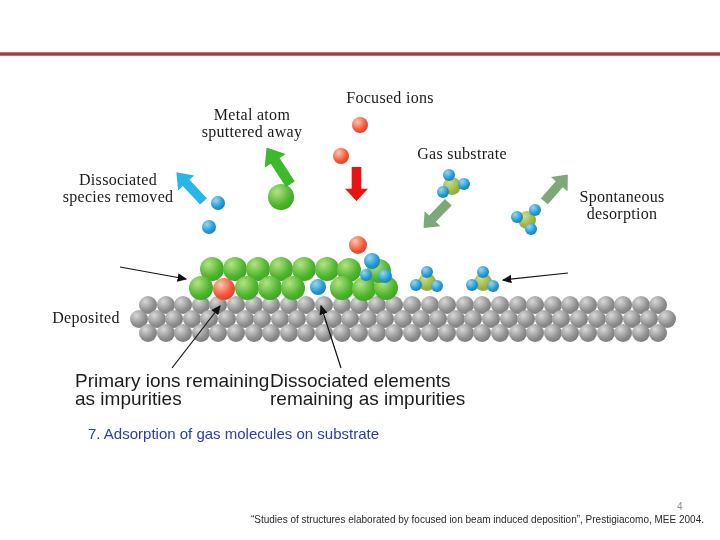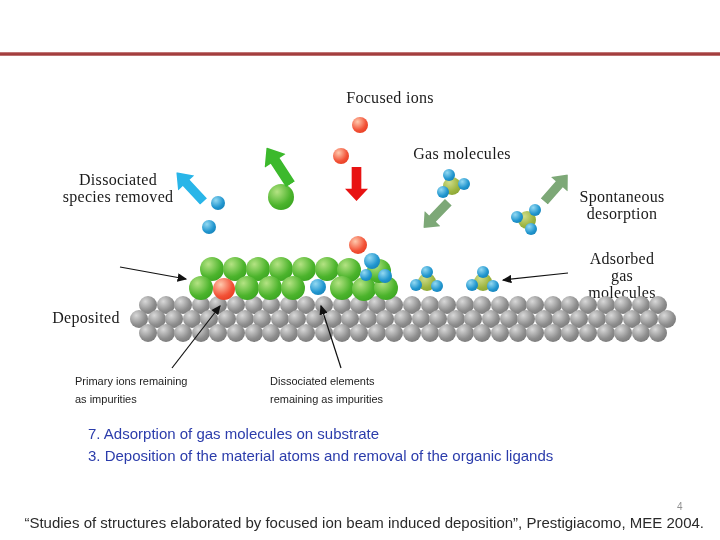--- a/index.html
+++ b/index.html
@@ -16,43 +16,43 @@
           color:#1a1a1a;white-space:pre-line;text-align:center;line-height:17px;
           transform:translateX(-50%);letter-spacing:.3px;}
   .lbl-focused{left:390px;top:73px}
   .lbl-metal{left:252px;top:90px}
   .lbl-gasmol{left:462px;top:129px}
   .lbl-dissoc{left:118px;top:155px}
   .lbl-spont{left:622px;top:172px}
   .lbl-deposited{left:72px;top:233px}
   .lbl-adsorbed{left:622px;top:234px}
   .lbl-substrate{left:86px;top:293px}
-  .sans-note{position:absolute;font-family:"Liberation Sans",sans-serif;font-size:11px;
+  .sans-note{position:absolute;font-family:"Liberation Sans",sans-serif;font-size:19px;
              color:#1d1d1d;white-space:pre-line;line-height:18px;}
   .note-primary{left:75px;top:356px}
   .note-dissoc{left:270px;top:356px}
   .steps{position:absolute;left:88px;top:423px;font-size:15px;line-height:22px;}
-  .citation{position:absolute;right:16px;top:514px;font-size:15px;color:#2a2a2a;}
+  .citation{position:absolute;right:16px;top:514px;font-size:10px;color:#2a2a2a;}
   .pageno{position:absolute;left:677px;top:501px;font-size:10px;color:#909090;}
 </style>
 </head>
 <body>
 
 <div id="slide">
   <div class="rule" style="background: linear-gradient(rgb(207, 143, 143), rgb(162, 60, 60) 40%, rgb(162, 60, 60) 75%, rgb(216, 165, 165));"></div>
 
   <div id="diagram">
     <div class="dlabel lbl-focused">Focused ions</div>
-    <div class="dlabel lbl-gasmol">Gas molecules</div>
+    <div class="dlabel lbl-metal">Metal atom
+sputtered away</div>
+    <div class="dlabel lbl-gasmol">Gas substrate</div>
     <div class="dlabel lbl-spont">Spontaneous
 desorption</div>
     <div class="dlabel lbl-dissoc">Dissociated
 species removed</div>
-    <div class="dlabel lbl-adsorbed">Adsorbed gas
-molecules</div>
     <div class="dlabel lbl-substrate">Deposited</div>
     <div class="sans-note note-primary">Primary ions remaining
 as impurities</div>
     <div class="sans-note note-dissoc">Dissociated elements
 remaining as impurities</div>
   <div class="atom" style="left: 139px; top: 280px; width: 18px; height: 18px; background: radial-gradient(circle at 35% 30%, rgb(216, 216, 216) 0%, rgb(141, 141, 141) 55%, rgb(107, 107, 107) 100%);"></div>
       <div class="atom" style="left: 156.6px; top: 280px; width: 18px; height: 18px; background: radial-gradient(circle at 35% 30%, rgb(216, 216, 216) 0%, rgb(141, 141, 141) 55%, rgb(107, 107, 107) 100%);"></div>
       <div class="atom" style="left: 174.2px; top: 280px; width: 18px; height: 18px; background: radial-gradient(circle at 35% 30%, rgb(216, 216, 216) 0%, rgb(141, 141, 141) 55%, rgb(107, 107, 107) 100%);"></div>
       <div class="atom" style="left: 191.8px; top: 280px; width: 18px; height: 18px; background: radial-gradient(circle at 35% 30%, rgb(216, 216, 216) 0%, rgb(141, 141, 141) 55%, rgb(107, 107, 107) 100%);"></div>
       <div class="atom" style="left: 209.4px; top: 280px; width: 18px; height: 18px; background: radial-gradient(circle at 35% 30%, rgb(216, 216, 216) 0%, rgb(141, 141, 141) 55%, rgb(107, 107, 107) 100%);"></div>
@@ -197,18 +197,17 @@
         </defs>
         <line x1="120" y1="251" x2="186" y2="263" stroke="#111" stroke-width="1.2" marker-end="url(#ah)"></line>
         <line x1="568" y1="257" x2="503" y2="264" stroke="#111" stroke-width="1.2" marker-end="url(#ah)"></line>
         <line x1="172" y1="352" x2="220" y2="290" stroke="#111" stroke-width="1.2" marker-end="url(#ah)"></line>
         <line x1="341" y1="352" x2="321" y2="290" stroke="#111" stroke-width="1.2" marker-end="url(#ah)"></line>
       </svg>
     </div>
 
   <div class="steps" style="color: rgb(43, 60, 171);">
     <div>7. Adsorption of gas molecules on substrate</div>
-    <div>3. Deposition of the material atoms and removal of the organic ligands</div>
   </div>
 
   <div class="pageno">4</div>
   <div class="citation">“Studies of structures elaborated by focused ion beam induced deposition”, Prestigiacomo, MEE 2004.</div>
 </div>
 
 </body></html>

